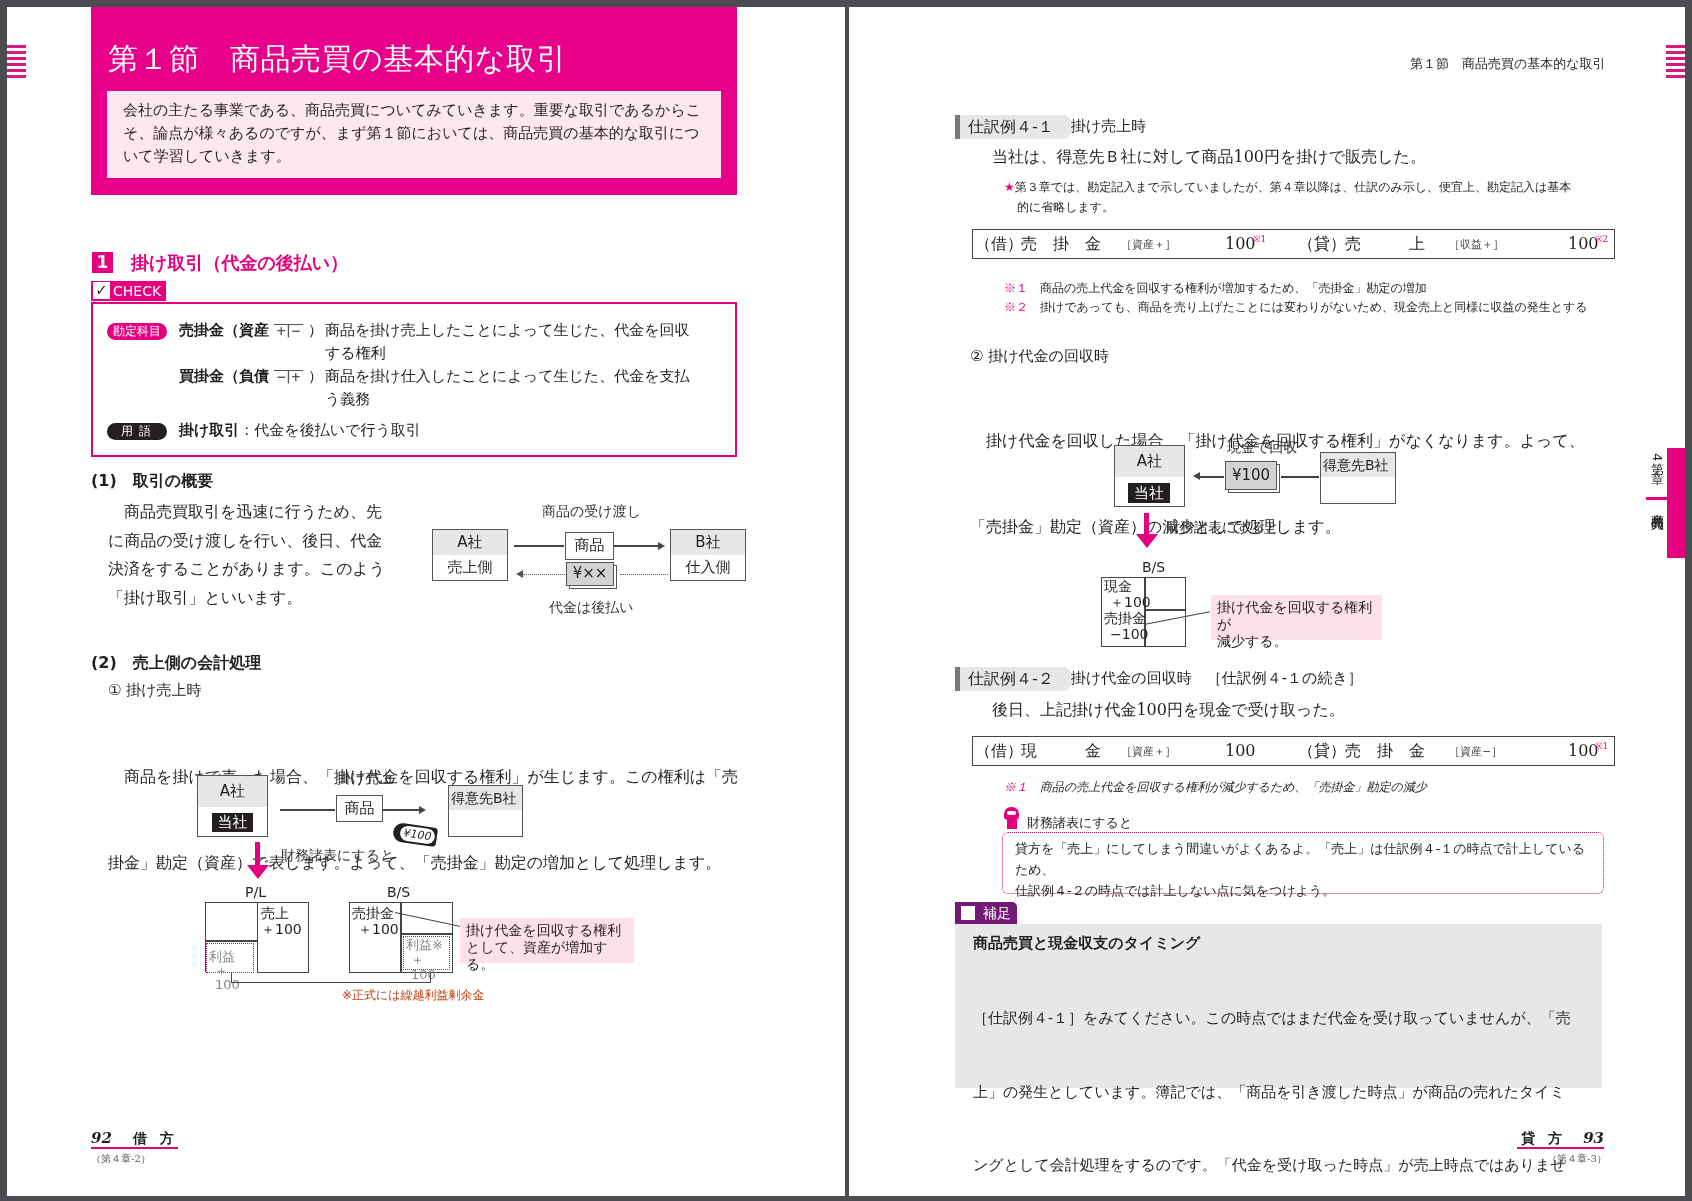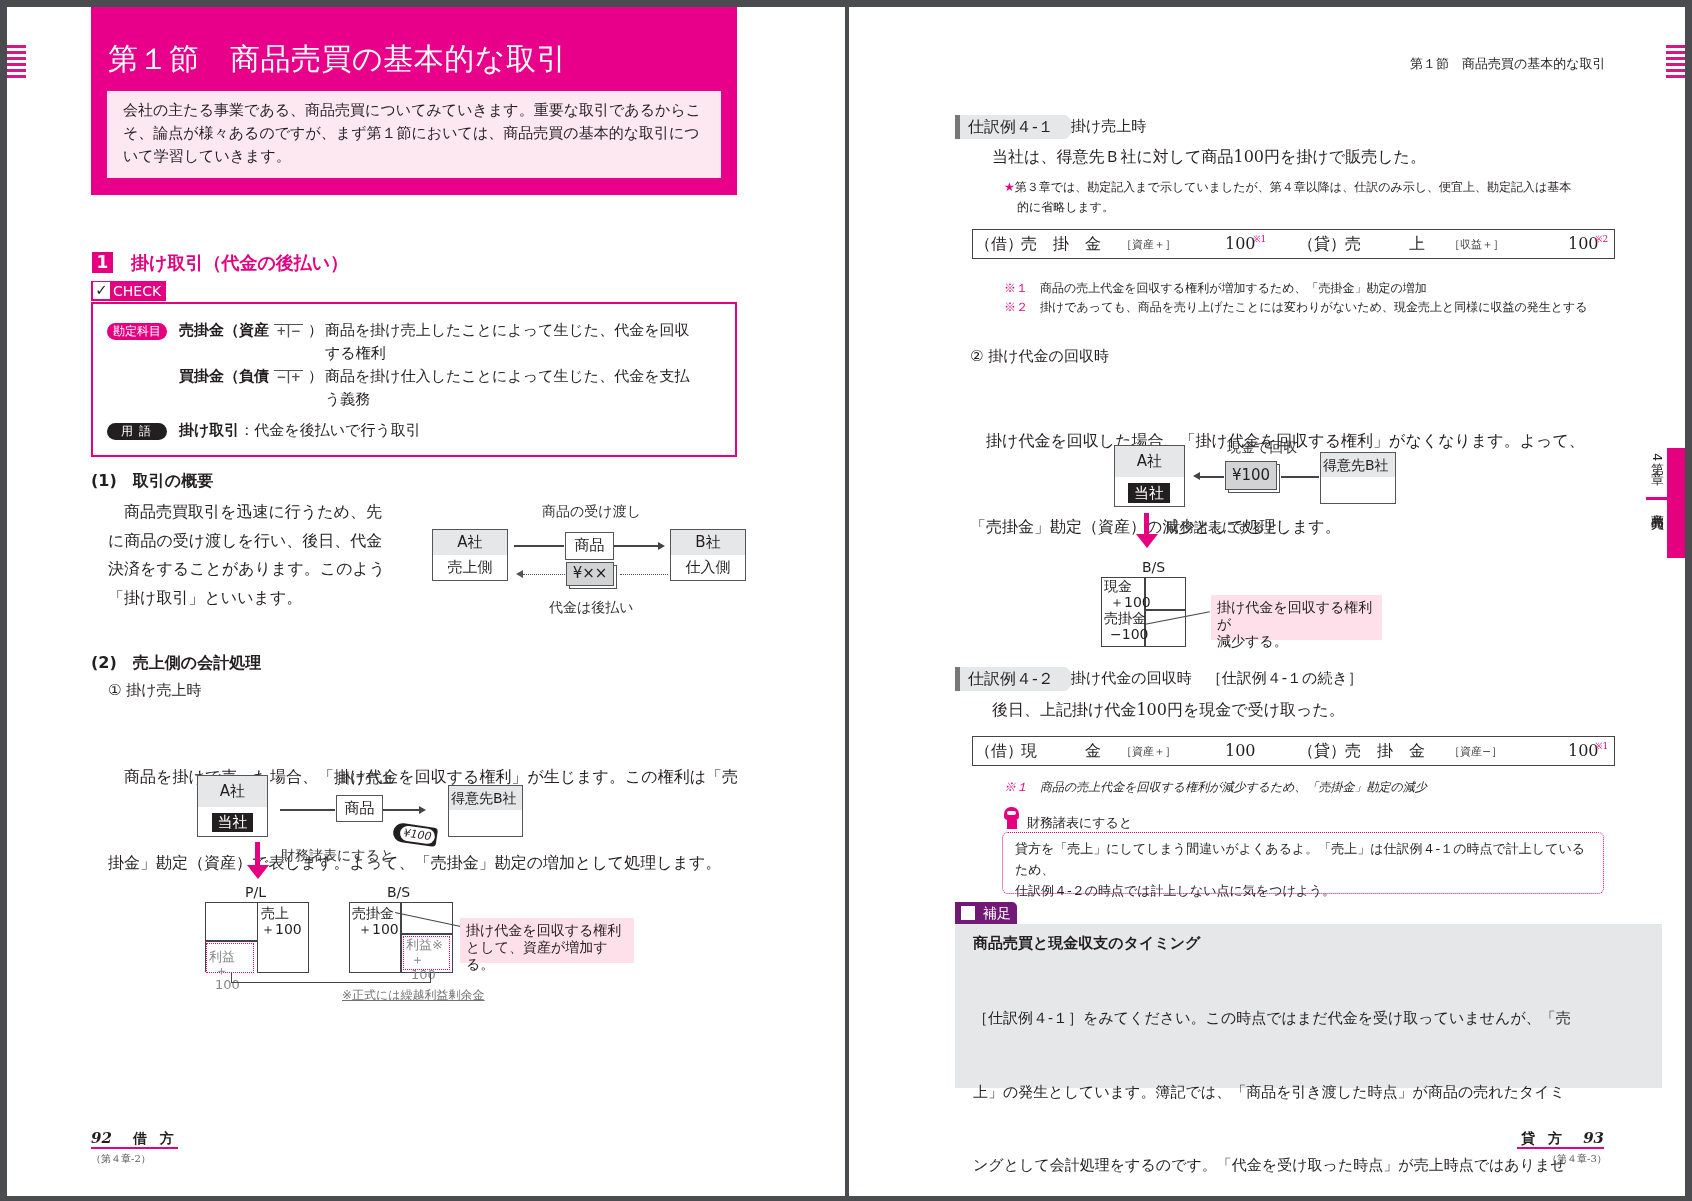--- a/index.html
+++ b/index.html
@@ -199,21 +199,21 @@
         <div style="padding-left:5px">＋100</div>
     </div>
     <div class="abs" style="left:198px; top:147px; width:72px; height:1px; background:#444; transform:rotate(12deg); transform-origin:left;"></div>
     <div class="abs pink-note" style="left:263px; top:153px; width:174px; height:45px; line-height:17px; font-size:14px; padding:4px 6px;">
       <div>掛け代金を回収する権利</div>
         <div>として、資産が増加する。</div>
     </div>
     <div class="abs" style="left:34px; top:208px; width:1px; height:9px; background:#444;"></div>
     <div class="abs" style="left:34px; top:217px; width:200px; height:1px; background:#444;"></div>
     <div class="abs" style="left:233px; top:208px; width:1px; height:9px; background:#444;"></div>
-    <div class="abs" style="left:145px; top:222px; font-size:12px; color:#737373;text-decoration:underline;">※正式には繰越利益剰余金</div>
+    <div class="abs" style="left:145px; top:222px; font-size:12px; color:#c2410c;">※正式には繰越利益剰余金</div>
   </div>
 
   <div class="abs" style="left:84px; top:1121px; width:87px; border-bottom:2px solid #e4007f; height:21px;">
     <span class="page-foot-num">92</span>
     <span class="page-foot-lbl" style="margin-left:16px;">借 方</span>
   </div>
   <div class="abs page-foot-sub" style="left:84px; top:1145px;">（第４章-2）</div>
 </div>
 
 <div id="page-right" class="page">
@@ -317,21 +317,21 @@
   <div class="abs" style="left:178px; top:807px; font-size:13px;">財務諸表にすると</div>
   <div class="abs advice-box" style="left:153px; top:825px; width:602px; height:62px;">
     <div>貸方を「売上」にしてしまう間違いがよくあるよ。「売上」は仕訳例４-１の時点で計上しているため、</div>
     <div>仕訳例４-２の時点では計上しない点に気をつけよう。</div>
   </div>
 
   <div class="abs hosoku-tag" style="left:106px; top:895px;">
     <div style="position:absolute; left:6px; top:4px; width:14px; height:14px; background:#fff;"></div>
     <span>補足</span>
   </div>
-  <div class="abs hosoku-box" style="left:106px; top:917px; width:707px; height:164px;">
+  <div class="abs hosoku-box" style="left:106px; top:917px; width:647px; height:164px;">
     <div style="font-size:15px; font-weight:bold; margin-bottom:4px;">商品売買と現金収支のタイミング</div>
     <div class="serif" style="font-size:15px; line-height:24.5px; white-space:pre;">
       <div>［仕訳例４-１］をみてください。この時点ではまだ代金を受け取っていませんが、「売</div>
       <div>上」の発生としています。簿記では、「商品を引き渡した時点」が商品の売れたタイミ</div>
       <div>ングとして会計処理をするのです。「代金を受け取った時点」が売上時点ではありませ</div>
       
       
     </div>
   </div>
 

